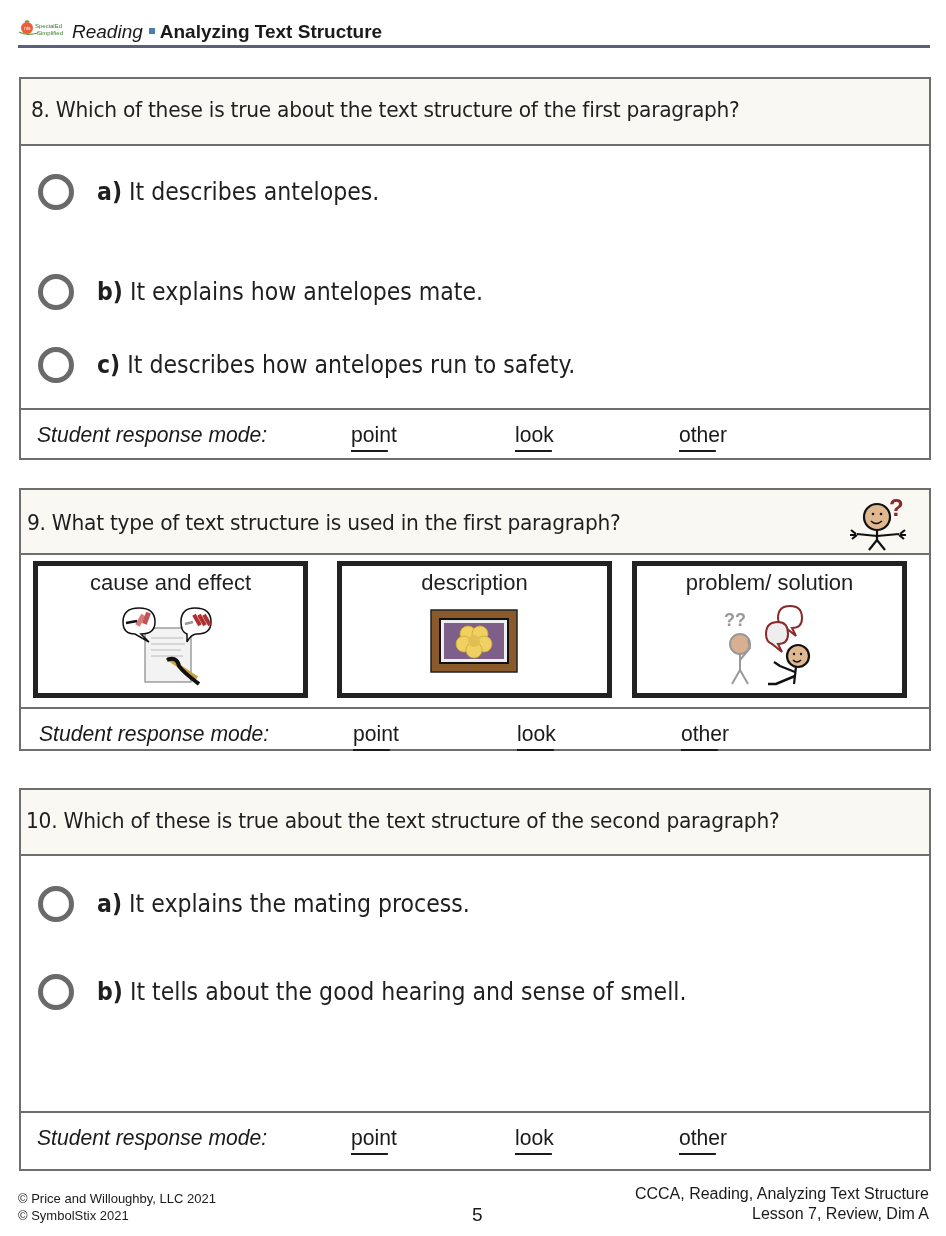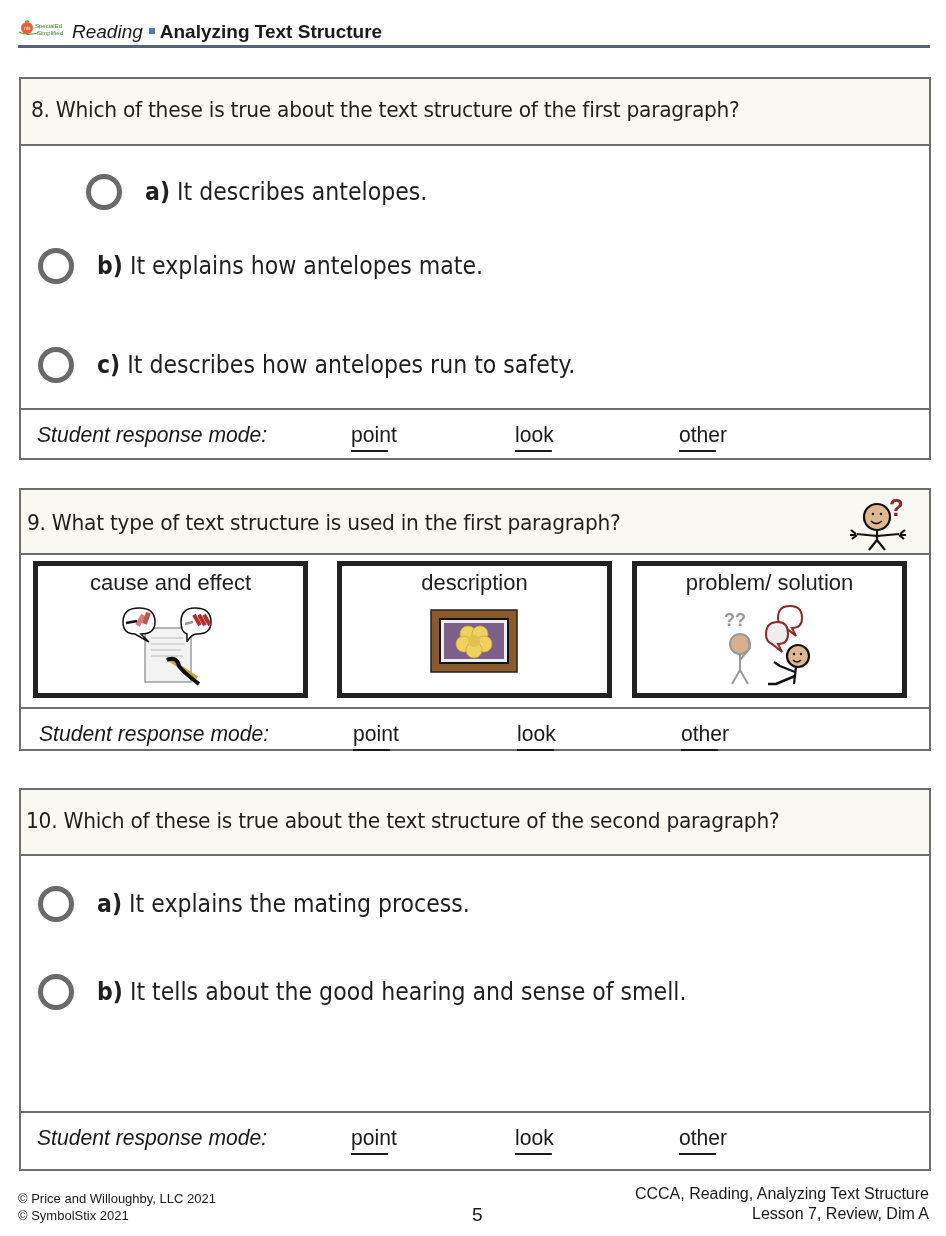--- a/index.html
+++ b/index.html
@@ -55,25 +55,25 @@
   <div class="header-title">
     <span class="header-subject">Reading</span><span class="header-sep"></span><span class="header-topic">Analyzing Text Structure</span>
   </div>
 </div>
 
 <div class="qbox" style="top:77px; height:383px;">
   <div class="qhead" style="height:67px;">
     <span class="qtitle" style="position:absolute; left:10px; top:18px;">8. Which of these is true about the text structure of the first paragraph?</span>
   </div>
   <div class="opts" style="height:262px;">
-    <div class="opt" style="top:24px;padding-left:48px;">
+    <div class="opt" style="top:24px;">
       <span class="radio"></span>
       <span class="opt-text"><span class="opt-letter">a)</span><span> It describes antelopes.</span></span>
     </div>
-    <div class="opt" style="top:98px;">
+    <div class="opt" style="top:124px;">
       <span class="radio"></span>
       <span class="opt-text"><span class="opt-letter">b)</span><span> It explains how antelopes mate.</span></span>
     </div>
     <div class="opt" style="top:197px;">
       <span class="radio"></span>
       <span class="opt-text"><span class="opt-letter">c)</span><span> It describes how antelopes run to safety.</span></span>
     </div>
   </div>
   <div class="resp">
     <span class="resp-label">Student response mode:</span>

